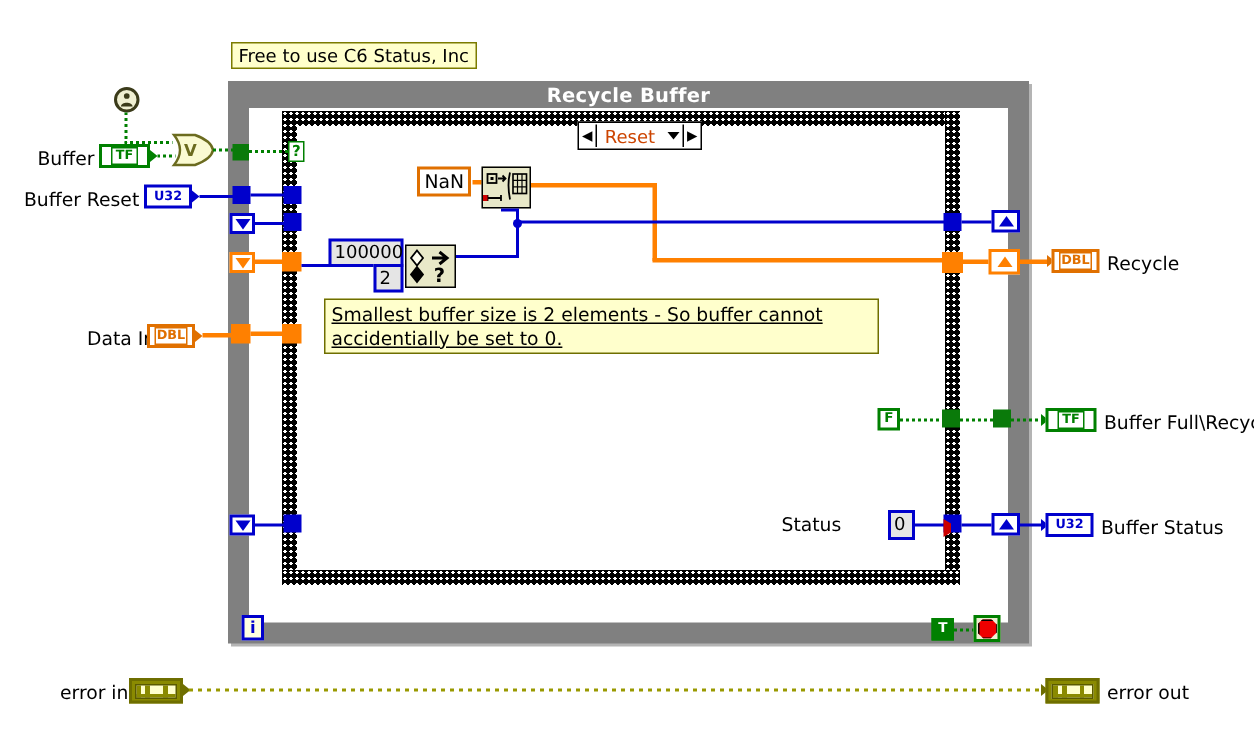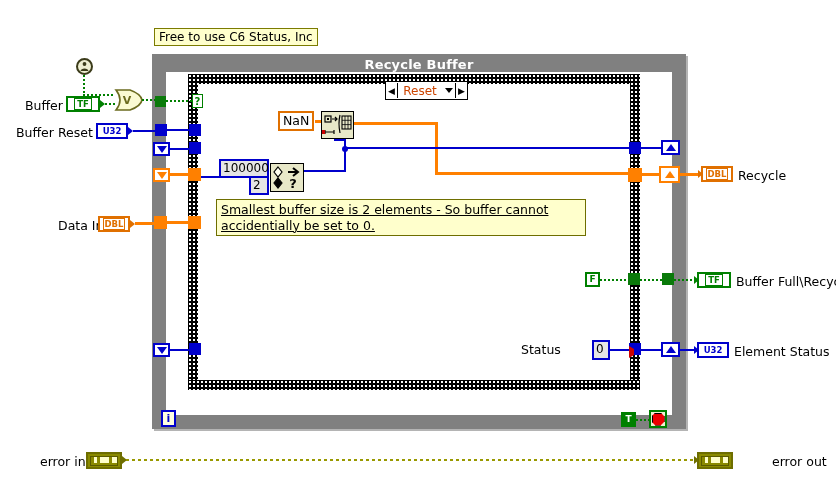--- a/index.html
+++ b/index.html
@@ -346,32 +346,32 @@
      border-top:3px solid transparent;border-bottom:3px solid transparent;border-left:5px solid #CC0000;"></div>
 <div class="w w-blue" style="left:641px;top:349px;width:22px;height:2px;"></div>
 <div class="sr" style="left:661px;top:342px;width:19px;height:15px;">
     <i class="tri-u"></i>
   </div>
 <div class="w w-blue" style="left:680px;top:349px;width:16px;height:2px;"></div>
 <div class="arrow-in" style="left:694px;top:346px;border-left:5px solid #0000CC;"></div>
 <div class="term term-u32" style="left:697px;top:342px;width:32px;">
   <span class="in">U32</span>
 </div>
-<div class="lbl" style="left:734px;top:346px;">Element Status</div>
+<div class="lbl" style="left:734px;top:346px;">Buffer Status</div>
 
 <div class="iterm" style="left:161px;top:410px;">i</div>
 <div class="const-bool-t" style="left:621px;top:412px;">T</div>
 <div class="w w-green-d" style="left:636px;top:419px;width:15px;height:2px;"></div>
 <div class="stopterm" style="left:649px;top:410px;">
     <span class="oct"></span>
   </div>
 
 <div class="lbl" style="left:40px;top:456px;">error in</div>
 <div class="term term-err" style="left:86px;top:452px;">
   <span class="pat"></span>
 </div>
 <div class="arrow-in" style="left:122px;top:456px;border-left:5px solid #6E6E00;"></div>
 <div class="w w-err" style="left:126px;top:459px;width:569px;height:2px;"></div>
 <div class="arrow-in" style="left:694px;top:456px;border-left:5px solid #6E6E00;"></div>
 <div class="term term-err" style="left:697px;top:452px;">
   <span class="pat"></span>
 </div>
-<div class="lbl" style="left:772px;top:456px;">error out</div>
+<div class="lbl" style="left:738px;top:456px;">error out</div>
 
 </body></html>

